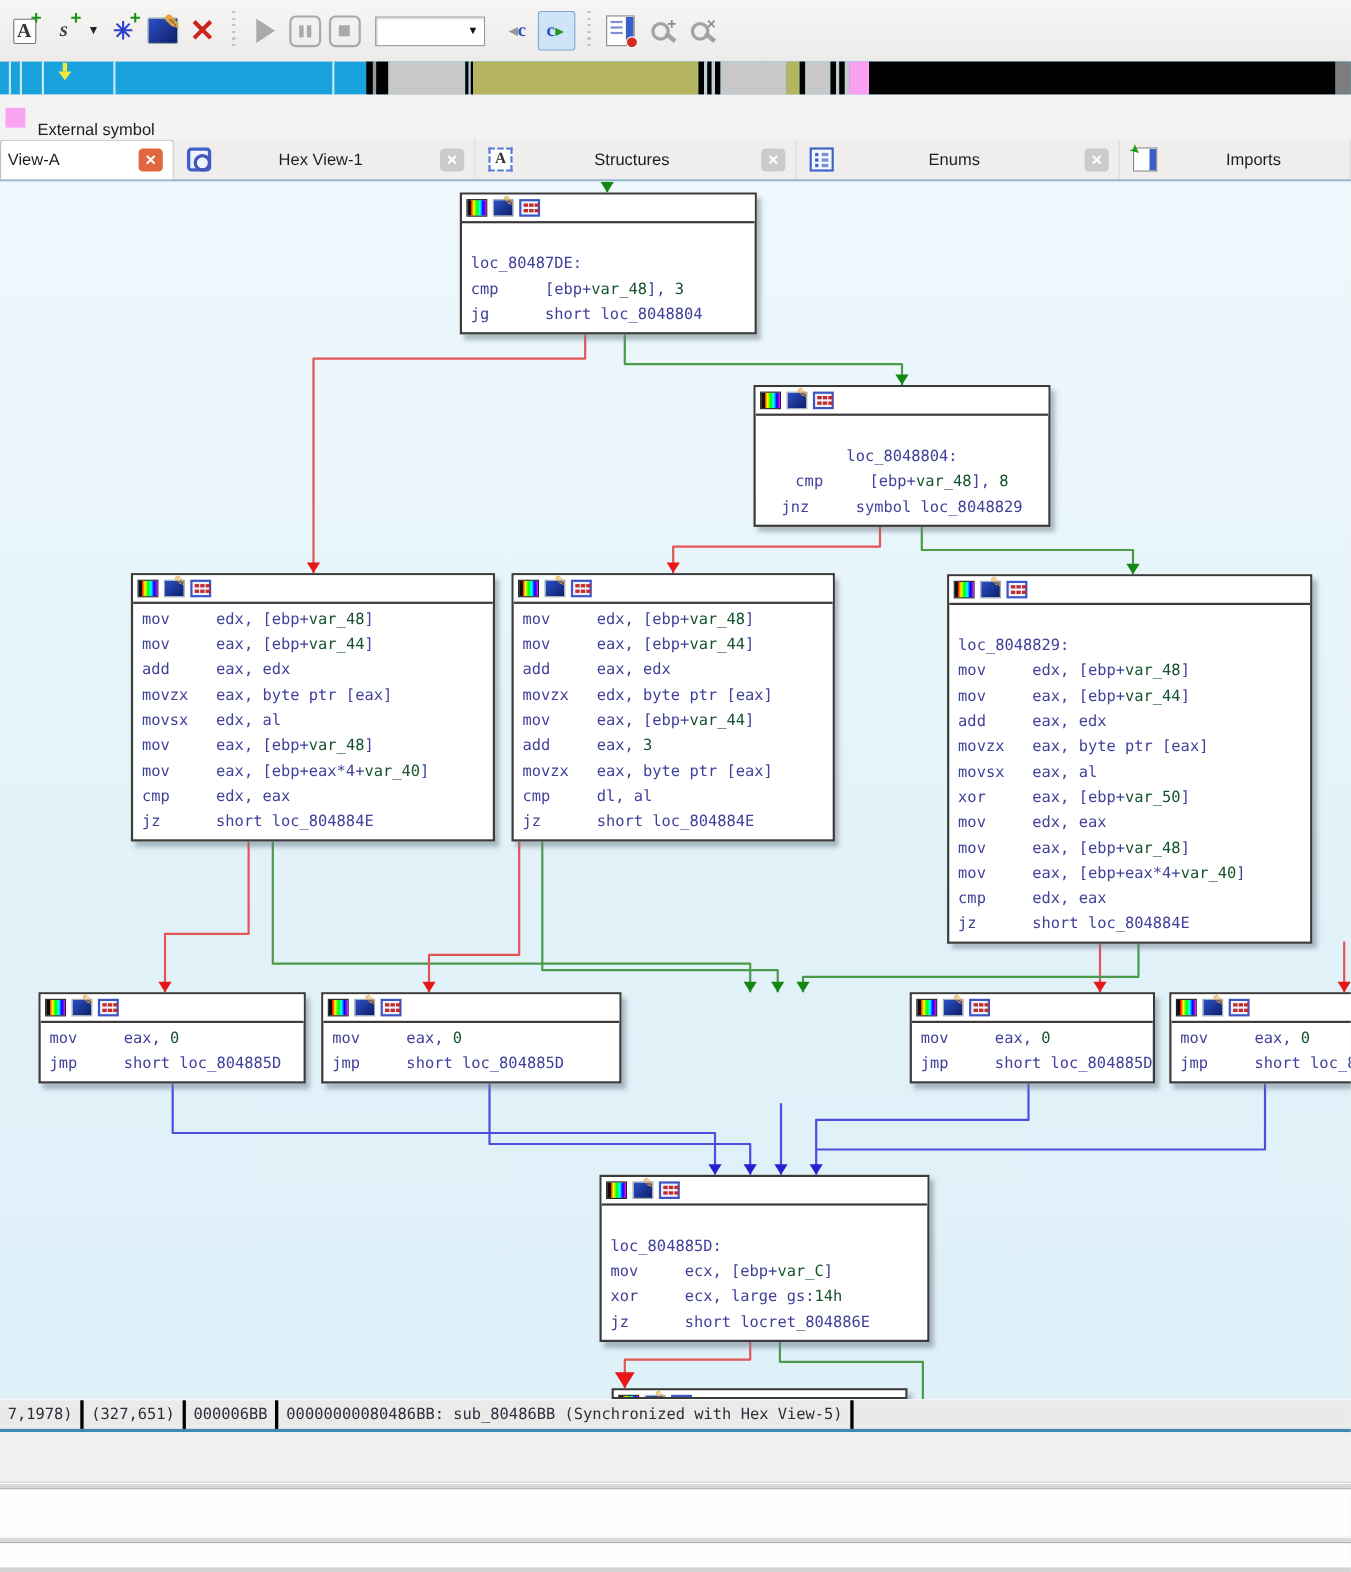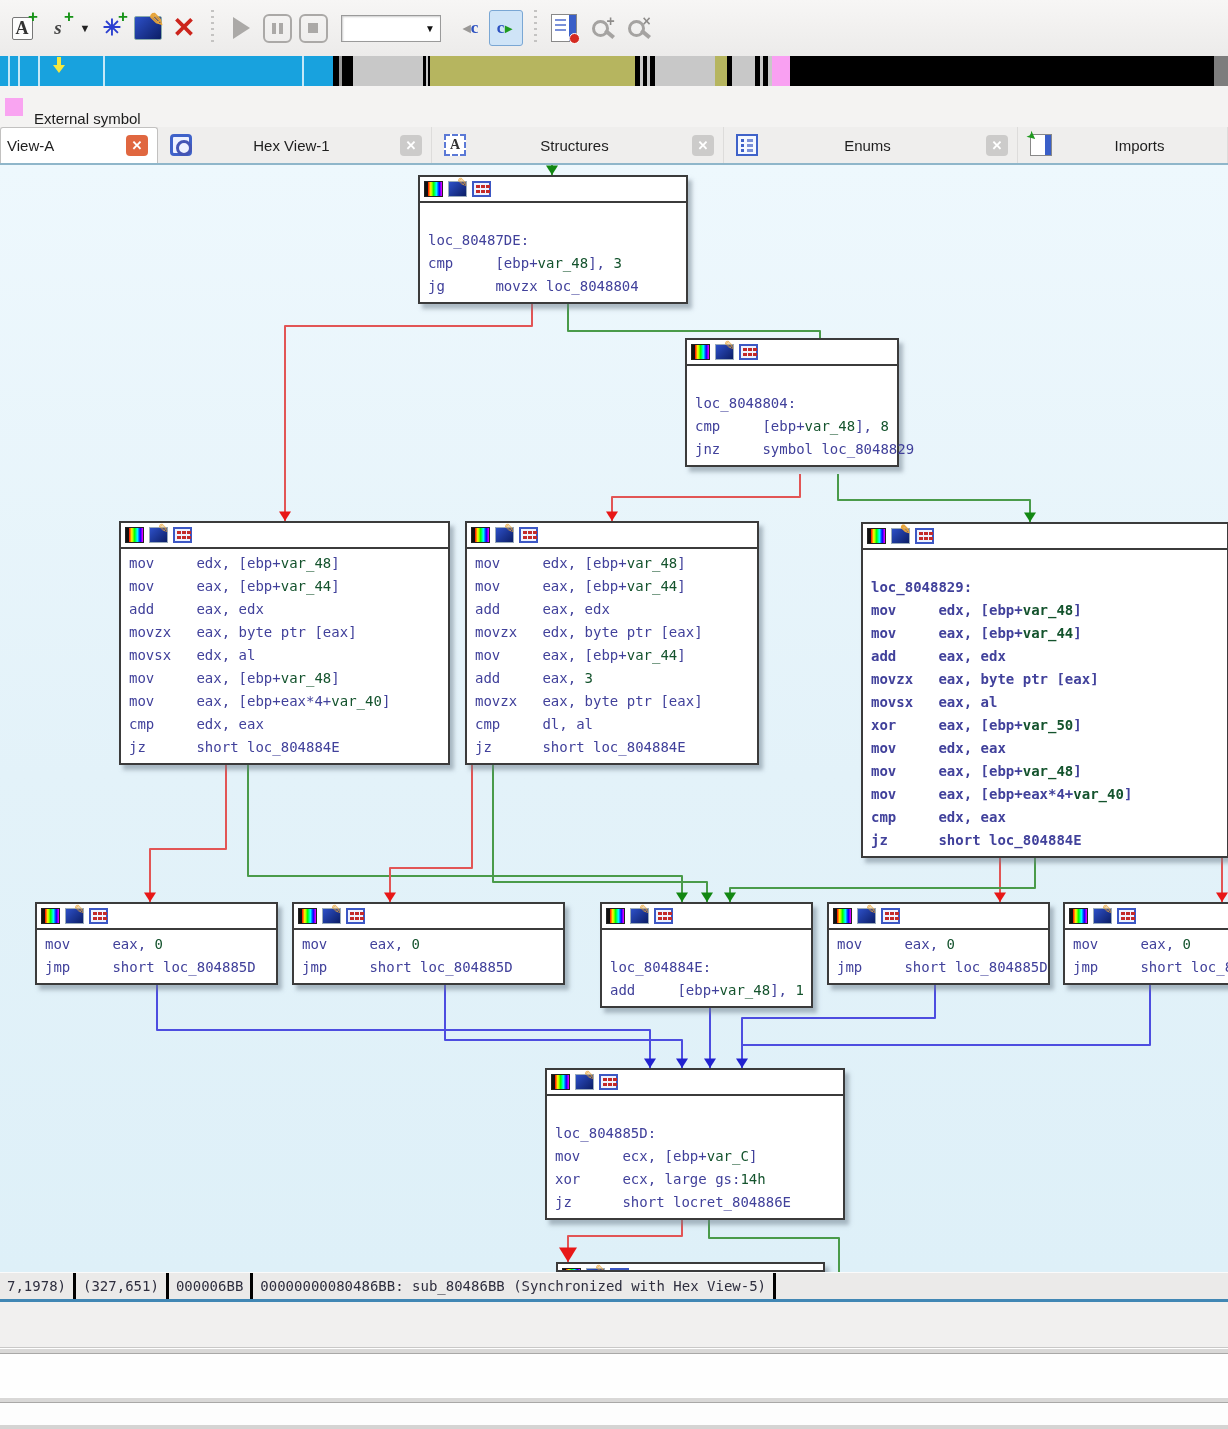--- a/index.html
+++ b/index.html
@@ -312,23 +312,23 @@
     </svg>
 
 <div class="gnode" style="left: 418px; top: 10px; width: 270px;">
       <div class="gnode-header">
         <span class="hic hic-color"></span>
         <span class="hic hic-edit"></span>
         <span class="hic hic-graph">
           <i></i>
         </span>
       </div>
-      <div class="gnode-body"><div class="cl"></div><div class="cl"><span class="seg-n">loc_80487DE:</span></div><div class="cl"><span class="seg-n">cmp     [ebp+</span><span class="seg-g">var_48</span><span class="seg-n">], </span><span class="seg-g">3</span></div><div class="cl"><span class="seg-n">jg      movzx loc_8048804</span></div></div>
-    </div>
-    <div class="gnode" style="left: 685px; top: 173px; width: 214px;">
+      <div class="gnode-body"><div class="cl"></div><div class="cl"><span class="seg-n">loc_80487DE:</span></div><div class="cl"><span class="seg-n">cmp     [ebp+</span><span class="seg-g">var_48</span><span class="seg-n">], </span><span class="seg-g">3</span></div><div class="cl"><span class="seg-n">jg      short loc_8048804</span></div></div>
+    </div>
+    <div class="gnode" style="left: 685px; top: 185px; width: 270px; text-align: center;">
       <div class="gnode-header">
         <span class="hic hic-color"></span>
         <span class="hic hic-edit"></span>
         <span class="hic hic-graph">
           <i></i>
         </span>
       </div>
       <div class="gnode-body"><div class="cl"></div><div class="cl"><span class="seg-n">loc_8048804:</span></div><div class="cl"><span class="seg-n">cmp     [ebp+</span><span class="seg-g">var_48</span><span class="seg-n">], </span><span class="seg-g">8</span></div><div class="cl"><span class="seg-n">jnz     symbol loc_8048829</span></div></div>
     </div>
     <div class="gnode" style="left: 119px; top: 356px; width: 331px;">
@@ -344,21 +344,21 @@
     <div class="gnode" style="left: 465px; top: 356px; width: 294px;">
       <div class="gnode-header">
         <span class="hic hic-color"></span>
         <span class="hic hic-edit"></span>
         <span class="hic hic-graph">
           <i></i>
         </span>
       </div>
       <div class="gnode-body"><div class="cl"><span class="seg-n">mov     edx, [ebp+</span><span class="seg-g">var_48</span><span class="seg-n">]</span></div><div class="cl"><span class="seg-n">mov     eax, [ebp+</span><span class="seg-g">var_44</span><span class="seg-n">]</span></div><div class="cl"><span class="seg-n">add     eax, edx</span></div><div class="cl"><span class="seg-n">movzx   edx, byte ptr [eax]</span></div><div class="cl"><span class="seg-n">mov     eax, [ebp+</span><span class="seg-g">var_44</span><span class="seg-n">]</span></div><div class="cl"><span class="seg-n">add     eax, </span><span class="seg-g">3</span></div><div class="cl"><span class="seg-n">movzx   eax, byte ptr [eax]</span></div><div class="cl"><span class="seg-n">cmp     dl, al</span></div><div class="cl"><span class="seg-n">jz      short loc_804884E</span></div></div>
     </div>
-    <div class="gnode" style="left: 861px; top: 357px; width: 368px; font-weight: bold;">
+    <div class="gnode" style="left: 861px; top: 357px; width: 332px;">
       <div class="gnode-header">
         <span class="hic hic-color"></span>
         <span class="hic hic-edit"></span>
         <span class="hic hic-graph">
           <i></i>
         </span>
       </div>
       <div class="gnode-body"><div class="cl"></div><div class="cl"><span class="seg-n">loc_8048829:</span></div><div class="cl"><span class="seg-n">mov     edx, [ebp+</span><span class="seg-g">var_48</span><span class="seg-n">]</span></div><div class="cl"><span class="seg-n">mov     eax, [ebp+</span><span class="seg-g">var_44</span><span class="seg-n">]</span></div><div class="cl"><span class="seg-n">add     eax, edx</span></div><div class="cl"><span class="seg-n">movzx   eax, byte ptr [eax]</span></div><div class="cl"><span class="seg-n">movsx   eax, al</span></div><div class="cl"><span class="seg-n">xor     eax, [ebp+</span><span class="seg-g">var_50</span><span class="seg-n">]</span></div><div class="cl"><span class="seg-n">mov     edx, eax</span></div><div class="cl"><span class="seg-n">mov     eax, [ebp+</span><span class="seg-g">var_48</span><span class="seg-n">]</span></div><div class="cl"><span class="seg-n">mov     eax, [ebp+eax*4+</span><span class="seg-g">var_40</span><span class="seg-n">]</span></div><div class="cl"><span class="seg-n">cmp     edx, eax</span></div><div class="cl"><span class="seg-n">jz      short loc_804884E</span></div></div>
     </div>
     <div class="gnode" style="left: 35px; top: 737px; width: 243px;">
@@ -373,30 +373,20 @@
     </div>
     <div class="gnode" style="left: 292px; top: 737px; width: 273px;">
       <div class="gnode-header">
         <span class="hic hic-color"></span>
         <span class="hic hic-edit"></span>
         <span class="hic hic-graph">
           <i></i>
         </span>
       </div>
       <div class="gnode-body"><div class="cl"><span class="seg-n">mov     eax, </span><span class="seg-g">0</span></div><div class="cl"><span class="seg-n">jmp     short loc_804885D</span></div></div>
-    </div>
-    <div class="gnode" style="left: 600px; top: 737px; width: 213px;">
-      <div class="gnode-header">
-        <span class="hic hic-color"></span>
-        <span class="hic hic-edit"></span>
-        <span class="hic hic-graph">
-          <i></i>
-        </span>
-      </div>
-      <div class="gnode-body"><div class="cl"></div><div class="cl"><span class="seg-n">loc_804884E:</span></div><div class="cl"><span class="seg-n">add     [ebp+</span><span class="seg-g">var_48</span><span class="seg-n">], </span><span class="seg-g">1</span></div></div>
     </div>
     <div class="gnode" style="left: 827px; top: 737px; width: 223px;">
       <div class="gnode-header">
         <span class="hic hic-color"></span>
         <span class="hic hic-edit"></span>
         <span class="hic hic-graph">
           <i></i>
         </span>
       </div>
       <div class="gnode-body"><div class="cl"><span class="seg-n">mov     eax, </span><span class="seg-g">0</span></div><div class="cl"><span class="seg-n">jmp     short loc_804885D</span></div></div>

